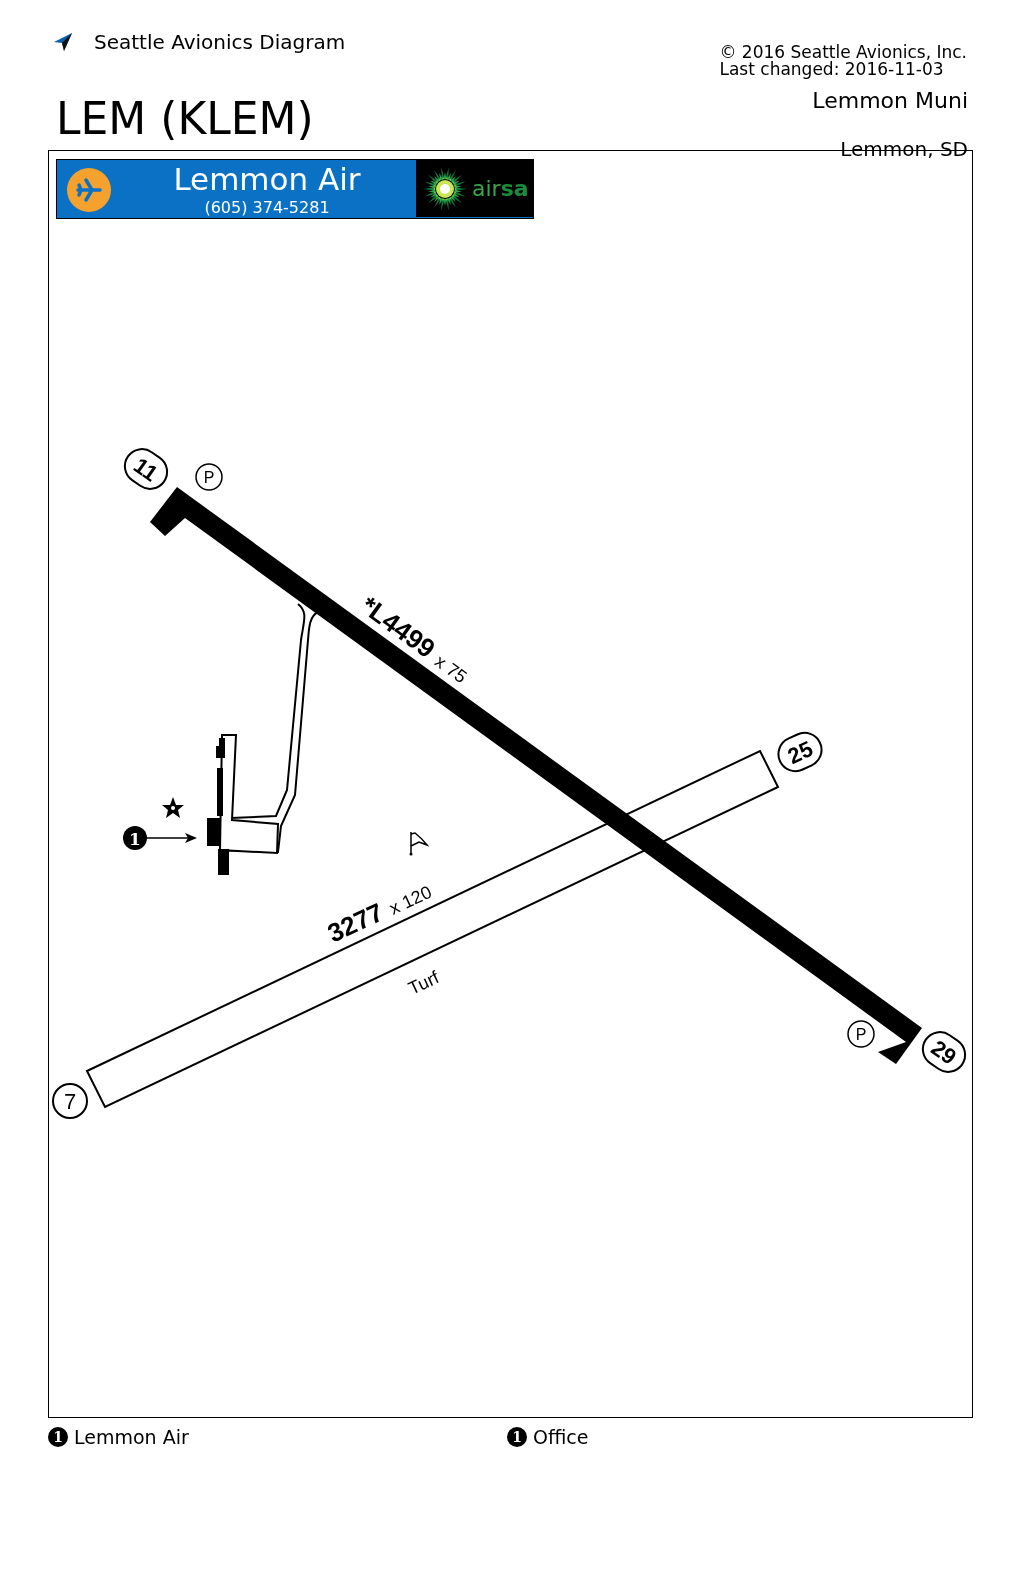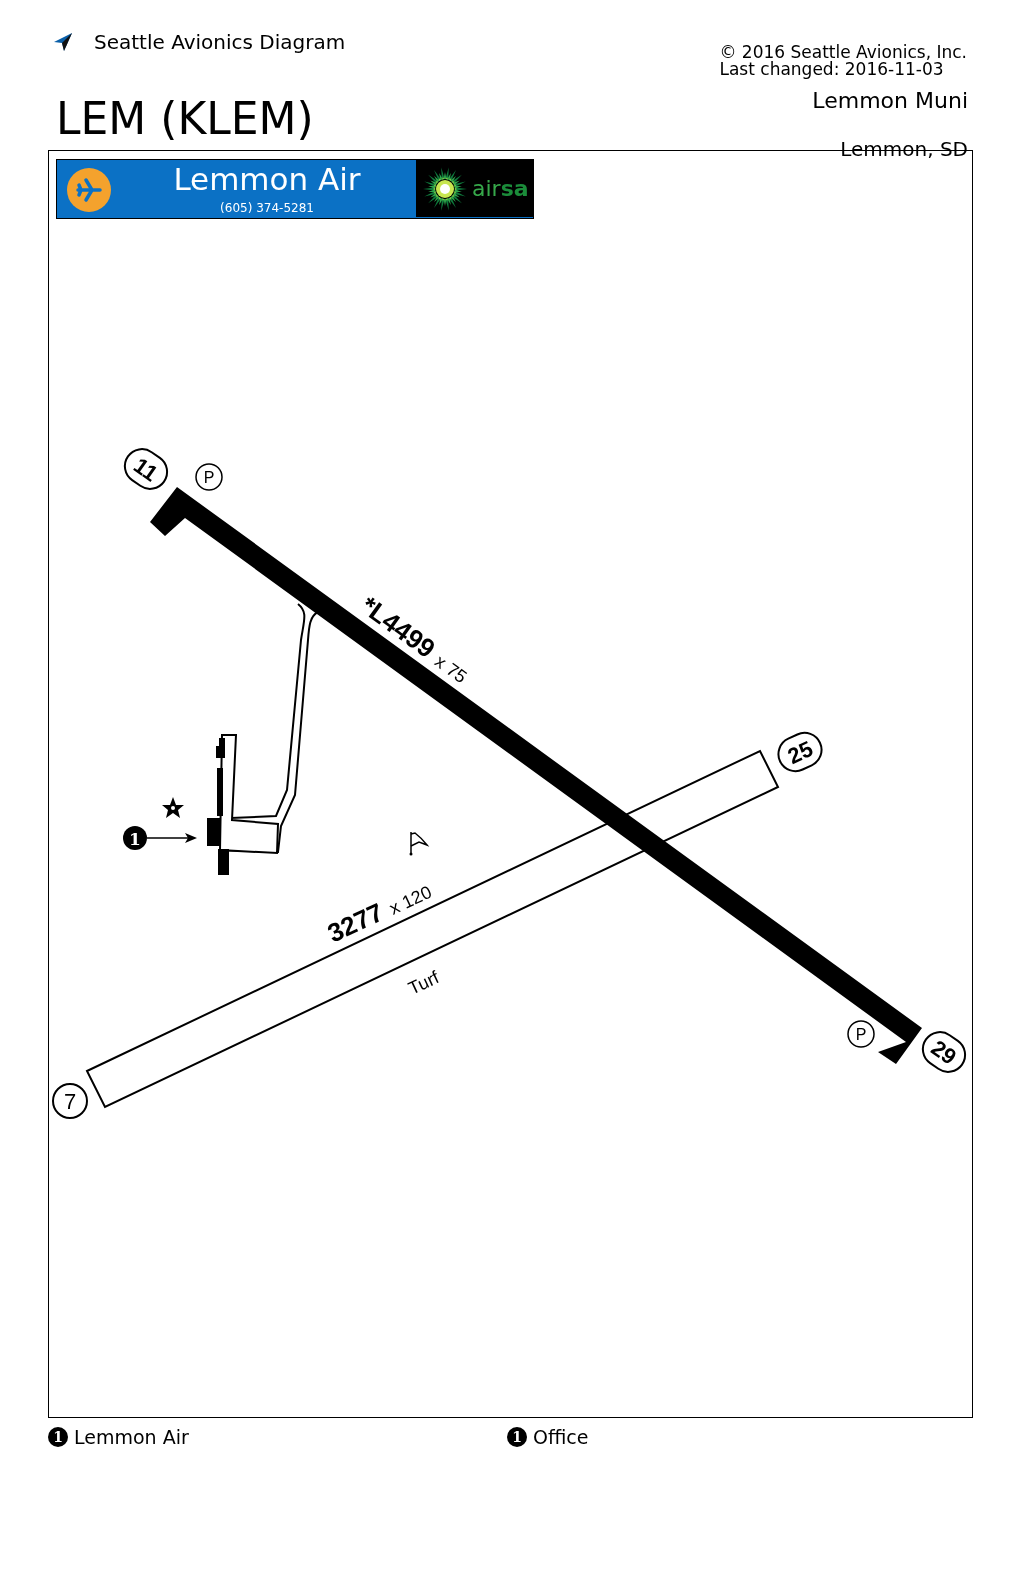--- a/index.html
+++ b/index.html
@@ -7,21 +7,21 @@
   .brand { position: absolute; left: 52px; top: 30px; display: flex; align-items: center; gap: 20px; font-size: 20px; }
   .brand svg { width: 22px; height: 22px; }
   .copyright { position: absolute; right: 57px; top: 44px; text-align: left; font-size: 17px; line-height: 17px; }
   .ident { position: absolute; left: 56px; top: 92px; font-size: 44px; line-height: 54px; }
   .airport-name { position: absolute; right: 56px; top: 86px; text-align: right; font-size: 22px; line-height: 30px; }
   .airport-city { position: absolute; right: 56px; top: 116px; text-align: right; font-size: 20px; line-height: 26px; margin-top: 20px; }
   .frame { position: absolute; left: 48px; top: 150px; width: 925px; height: 1268px; border: 1.5px solid #000; box-sizing: border-box; }
   .fbo-banner { position: absolute; left: 56px; top: 159px; width: 478px; height: 60px; box-sizing: border-box; border: 1.5px solid #000; background: #0b71c5; }
   .fbo-icon { position: absolute; left: 10px; top: 8px; width: 44px; height: 44px; border-radius: 50%; background: #f4a22d; display: flex; align-items: center; justify-content: center; }
   .fbo-name { position: absolute; left: 64px; width: 292px; top: 0px; text-align: center; color: #fff; font-size: 31px; line-height: 38px; }
-  .fbo-phone { position: absolute; left: 64px; width: 292px; top: 40px; text-align: center; color: #fff; font-size: 12px; line-height: 16px; }
+  .fbo-phone { position: absolute; left: 64px; width: 292px; top: 40px; text-align: center; color: #fff; font-size: 16px; line-height: 16px; }
   .fuel-logo { position: absolute; right: 0; top: 0; width: 117px; height: 57px; background: #000000; display: flex; align-items: center; justify-content: flex-start; padding-left: 4px; box-sizing: border-box; }
   .fuel-text { font-size: 22px; color: #36a84a; margin-left: 2px; }
   .fuel-text b { color: #1b8c3a; }
   .diagram { position: absolute; left: 0; top: 0; }
   .legend { position: absolute; top: 1426px; display: flex; align-items: center; gap: 6px; font-size: 19px; }
   .legend .num { width: 20px; height: 20px; border-radius: 50%; background: #000; color: #fff; font-family: "DejaVu Serif", serif; font-weight: bold; font-size: 14px; display: flex; align-items: center; justify-content: center; }
 </style>
 </head>
 <body>
 

